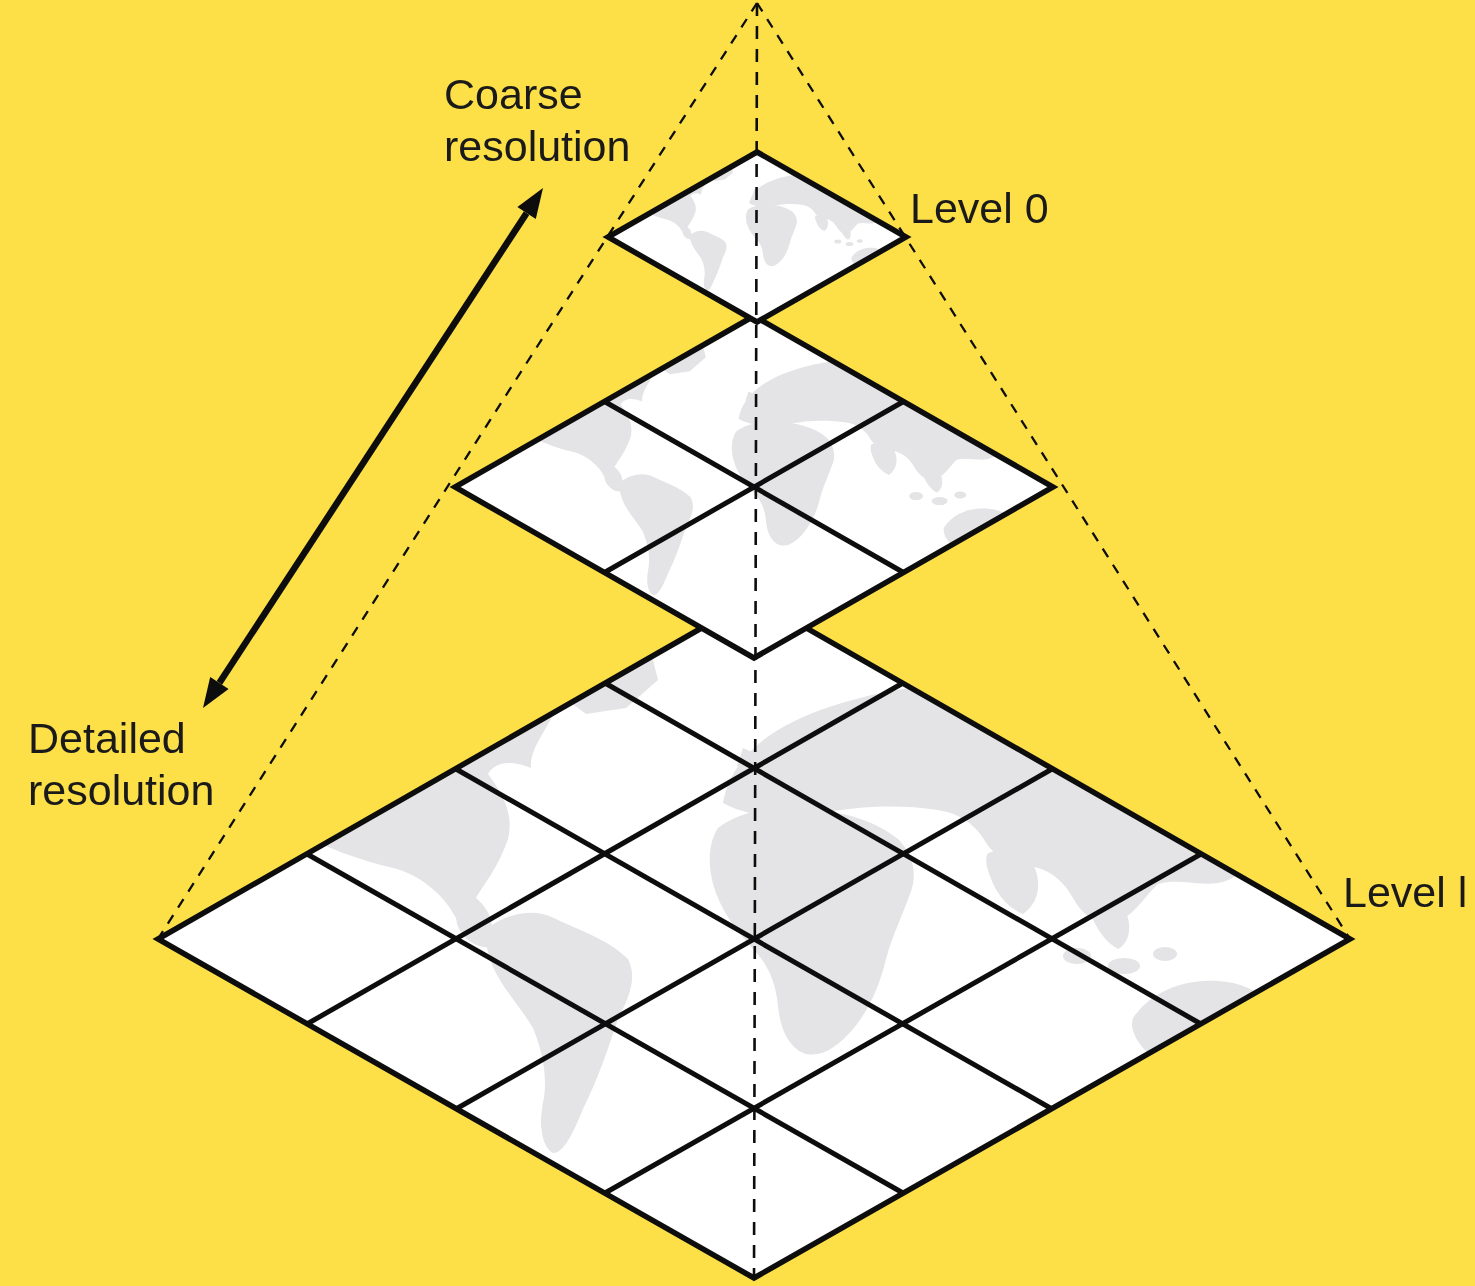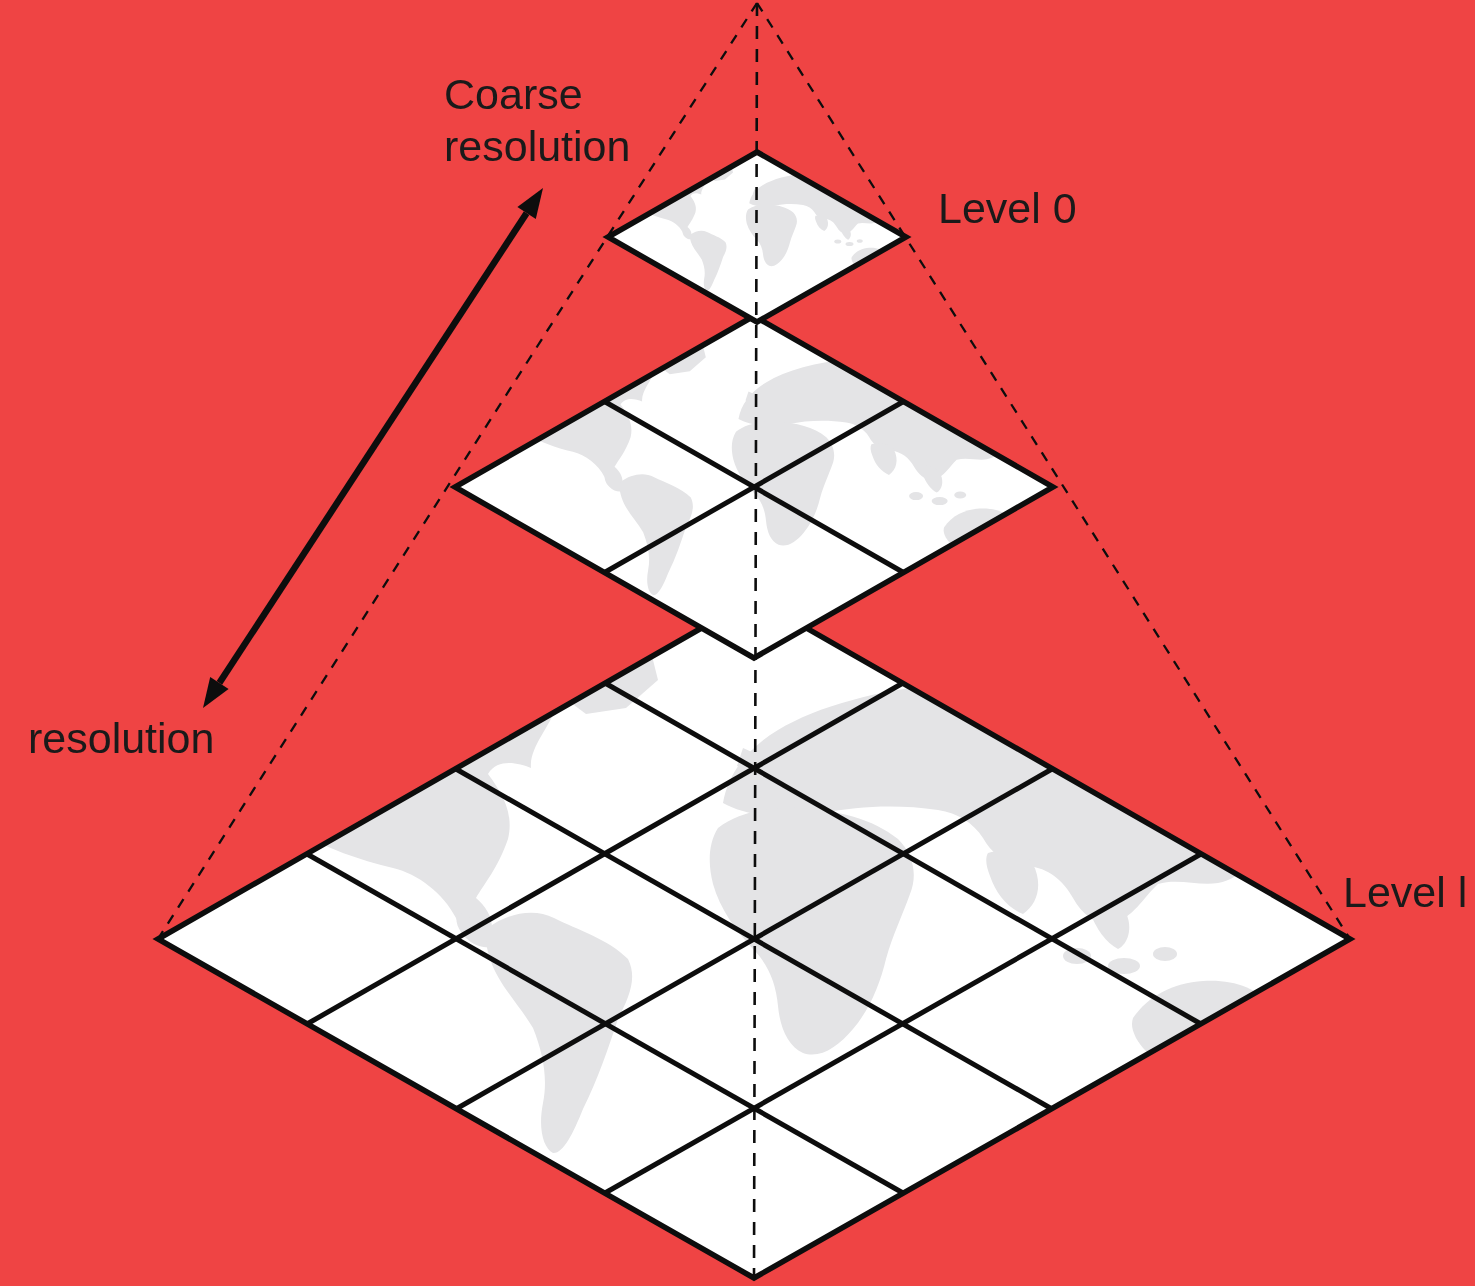--- a/index.html
+++ b/index.html
@@ -5,42 +5,42 @@
   html, body {
     margin: 0;
     padding: 0;
     background: #ffffff;
     font-family: "Liberation Sans", sans-serif;
   }
   .stage {
     position: relative;
     width: 1475px;
     height: 1286px;
-    background: #ef4444;
+    background: #fde047;
     overflow: hidden;
   }
   .stage svg.diagram {
     position: absolute;
     left: 0; top: 0;
     width: 1475px;
     height: 1286px;
     display: block;
   }
   .lbl {
     position: absolute;
     color: #1a1a1a;
     font-size: 43px;
     line-height: 52px;
     white-space: nowrap;
     letter-spacing: 0px;
     user-select: none;
   }
   .lbl-coarse   { left: 444px; top: 68px;  }
   .lbl-detailed { left: 28px;  top: 712px; }
-  .lbl-level0   { left: 938px; top: 182px; }
+  .lbl-level0   { left: 910px; top: 182px; }
   .lbl-levell   { left: 1343px;top: 866px; }
 </style>
 </head>
 <body>
 
 <div class="stage">
 
   <svg class="diagram" viewBox="0 0 1475 1286" aria-hidden="true">
     <defs>
 
@@ -148,20 +148,21 @@
       <polygon points="203,708 210.2,676.9 228.6,688.9"></polygon>
     </g>
   </svg>
 
   <div class="lbl lbl-coarse">
     <div>Coarse</div>
     <div>resolution</div>
   </div>
 
   <div class="lbl lbl-detailed">
+    <div>Detailed</div>
     <div>resolution</div>
   </div>
 
   <div class="lbl lbl-level0">Level 0</div>
 
   <div class="lbl lbl-levell">Level l</div>
 
 </div>
 
 </body></html>

